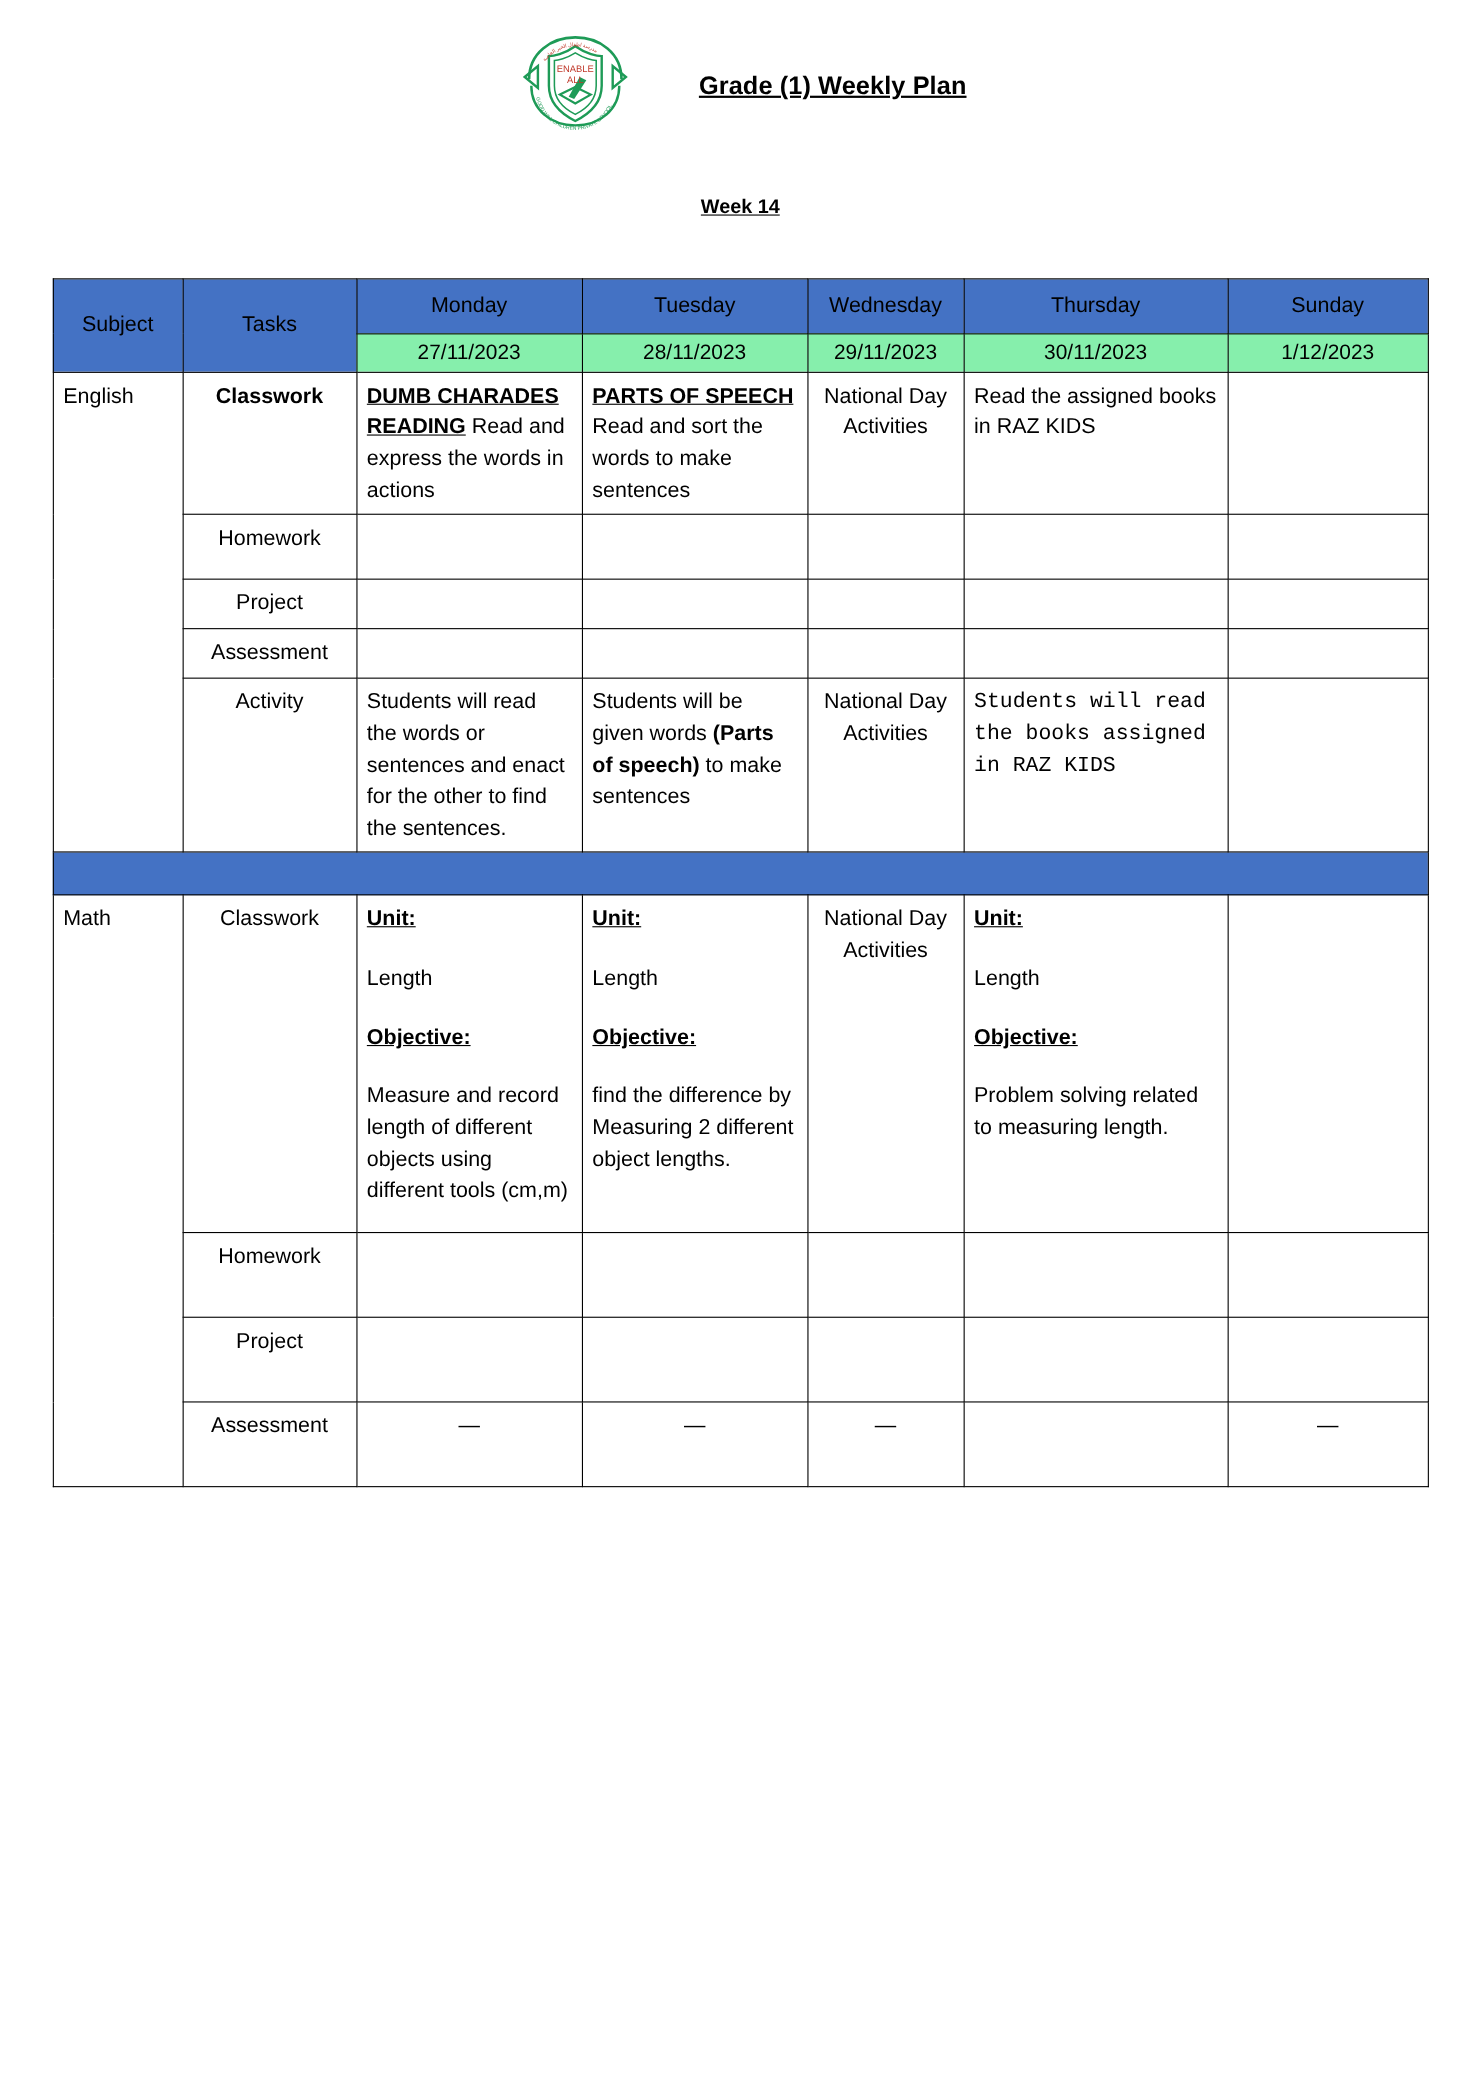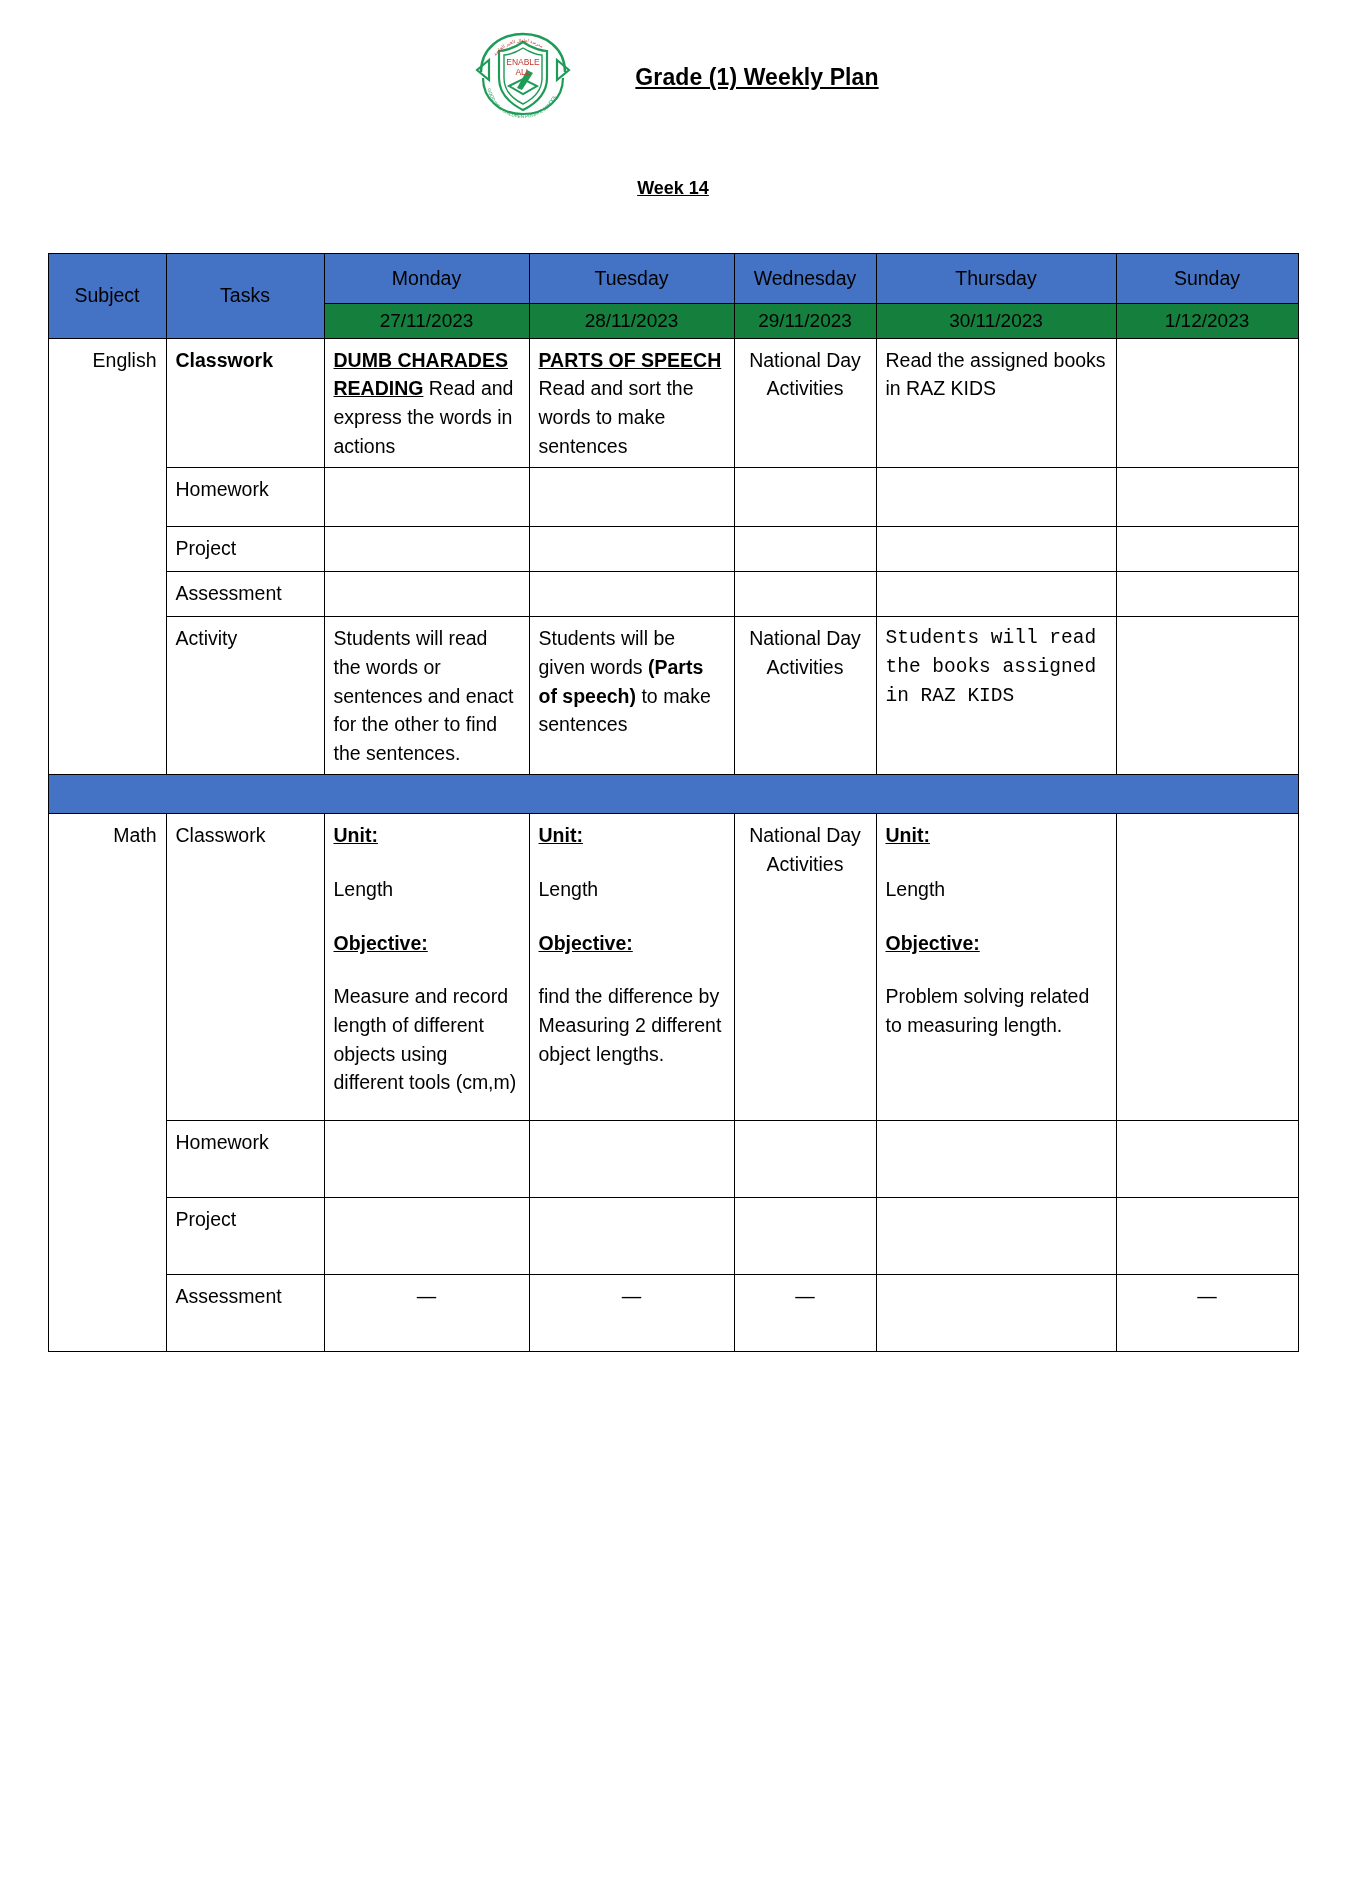--- a/index.html
+++ b/index.html
@@ -89,44 +89,45 @@
   
   .hdr td {
     background: #4472C4;
     text-align: center;
     vertical-align: middle;
     padding-top: 10px;
     padding-bottom: 10px;
     font-size: 19.5px;
   }
   .hdr-dates td {
-    background: #15803d;
+    background: #86efac;
     text-align: center;
     vertical-align: middle;
     padding-top: 3px;
     padding-bottom: 3px;
     font-size: 19px;
   }
 
   
   .sep-row td {
     background: #4472C4;
     height: 38px;
     padding: 0;
     border-left: 1.6px solid #000;
     border-right: 1.6px solid #000;
   }
 
   .subject-cell {
-    text-align: right;
+    text-align: left;
     vertical-align: top;
     font-weight: bold;
     padding-top: 7px;
   }
   .task-cell {
+    text-align: center;
     vertical-align: top;
     padding-top: 7px;
   }
   .task-cell.bold { font-weight: bold; }
   .dash-cell {
     text-align: center;
     vertical-align: middle;
     font-weight: bold;
     font-size: 20px;
   }

